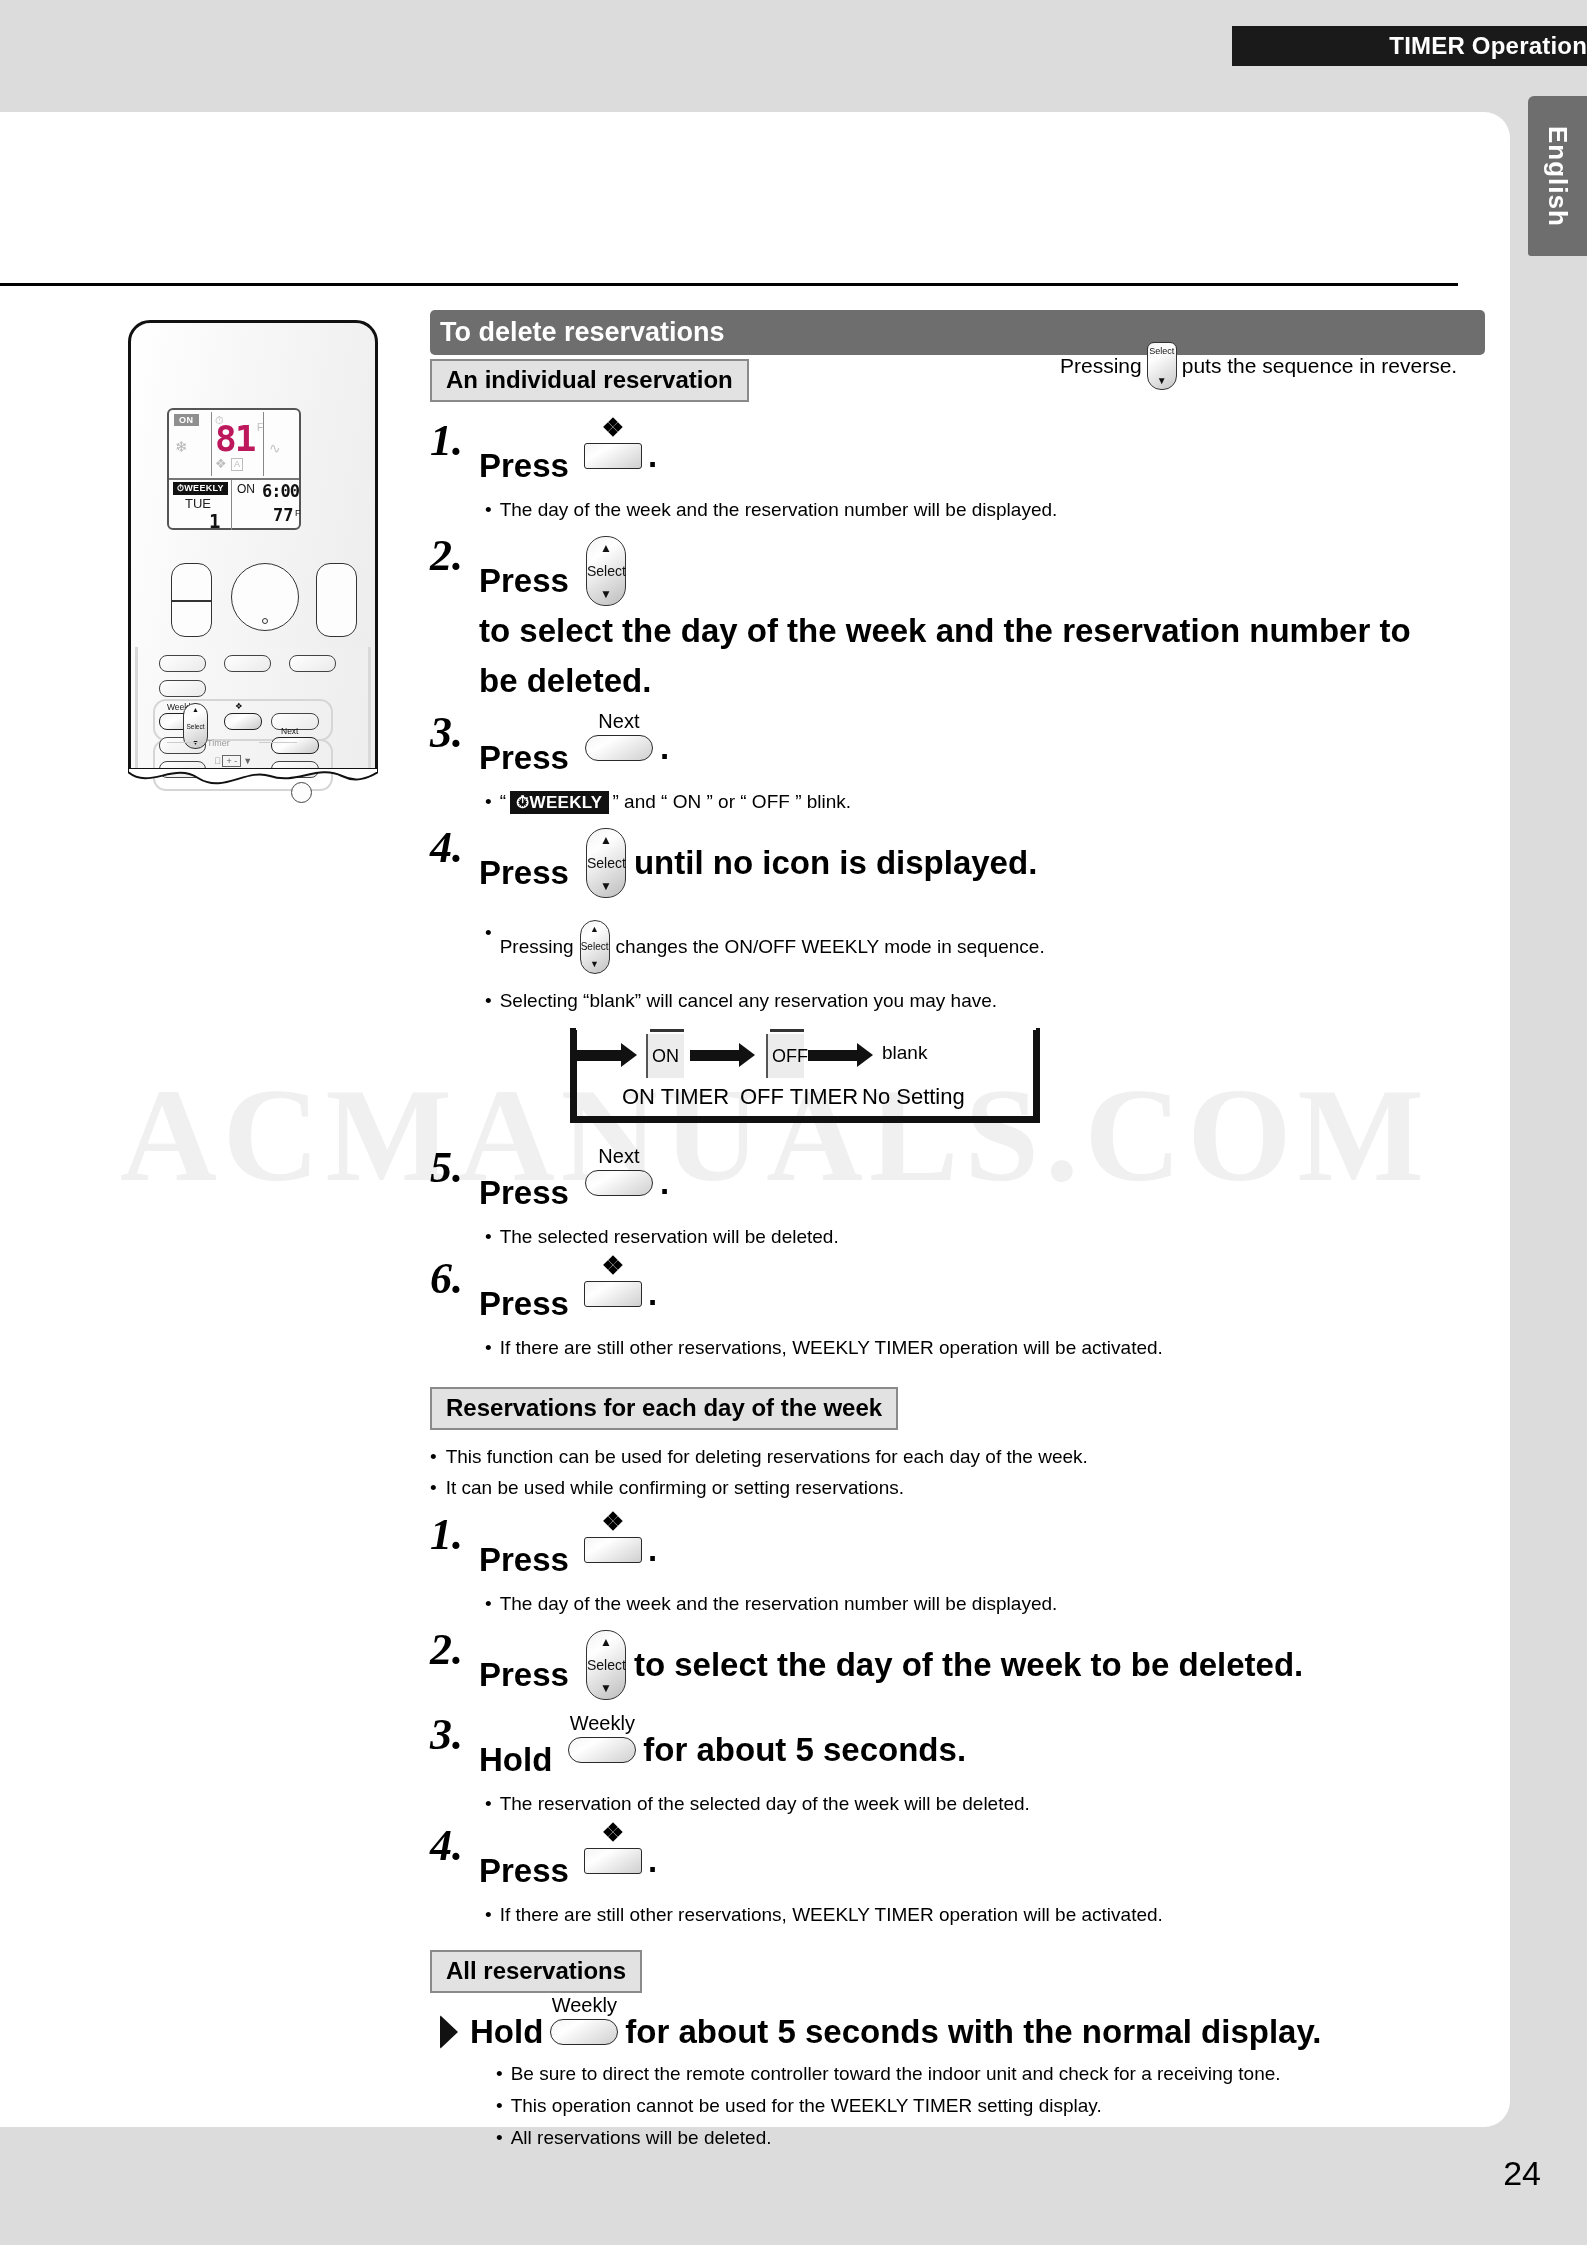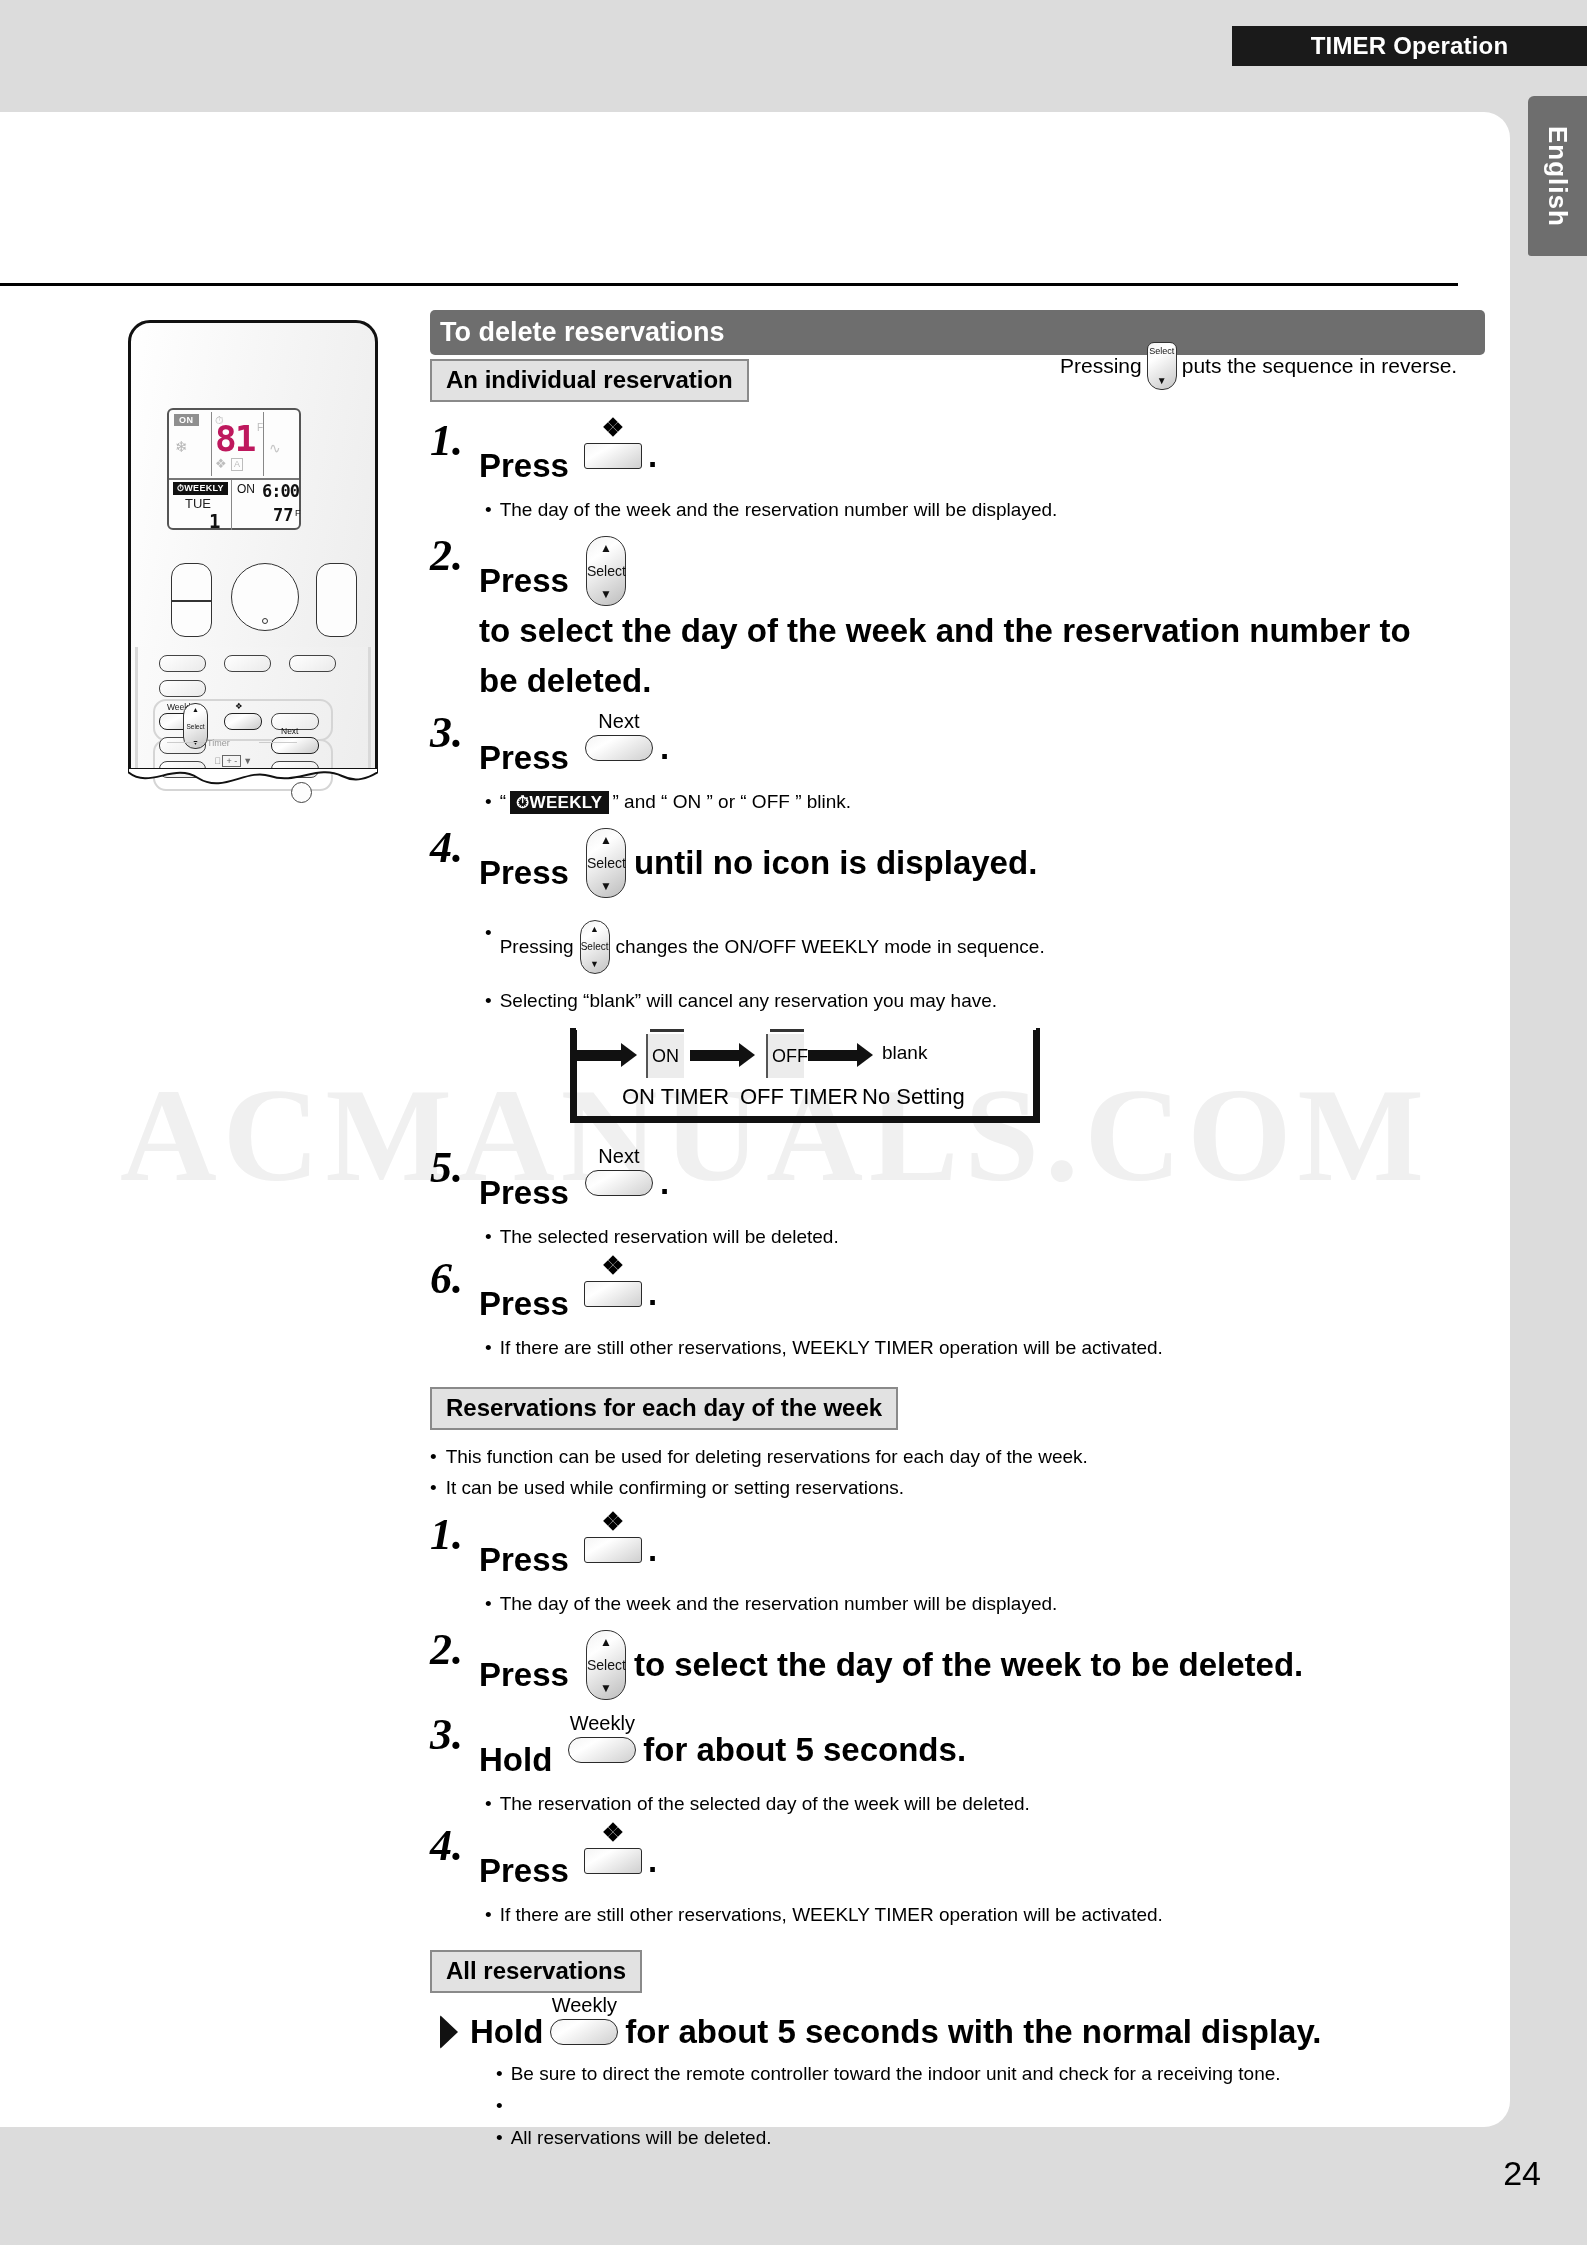--- a/index.html
+++ b/index.html
@@ -24,21 +24,21 @@
     z-index:1;
   }
 
   
   #header-bar{
     position:absolute;
     left:1232px; top:26px;
     width:355px; height:40px;
     background:#1a1a1a;
     z-index:5;
-    display:flex; align-items:center; justify-content:center;
+    display:flex; align-items:center; justify-content:flex-end;
   }
   #header-bar span{
     color:#fff; font-size:24px; font-weight:bold; letter-spacing:.2px;
   }
 
   
   #lang-tab{
     position:absolute;
     left:1528px; top:96px;
     width:59px; height:160px;
@@ -739,19 +739,20 @@
     </span>
     <span>for about 5 seconds with the normal display.</span>
   </div>
 
   <div class="note" style="margin-left:66px; margin-top:10px;">
     <span class="dot">•</span>
     <span class="note-txt">Be sure to direct the remote controller toward the indoor unit and check for a receiving tone.</span>
   </div>
   <div class="note" style="margin-left:66px;">
     <span class="dot">•</span>
+    <span class="note-txt">This operation cannot be used for the WEEKLY TIMER setting display.</span>
   </div>
   <div class="note" style="margin-left:66px;">
     <span class="dot">•</span>
     <span class="note-txt">All reservations will be deleted.</span>
   </div>
 
 </div>
 
 </body></html>

